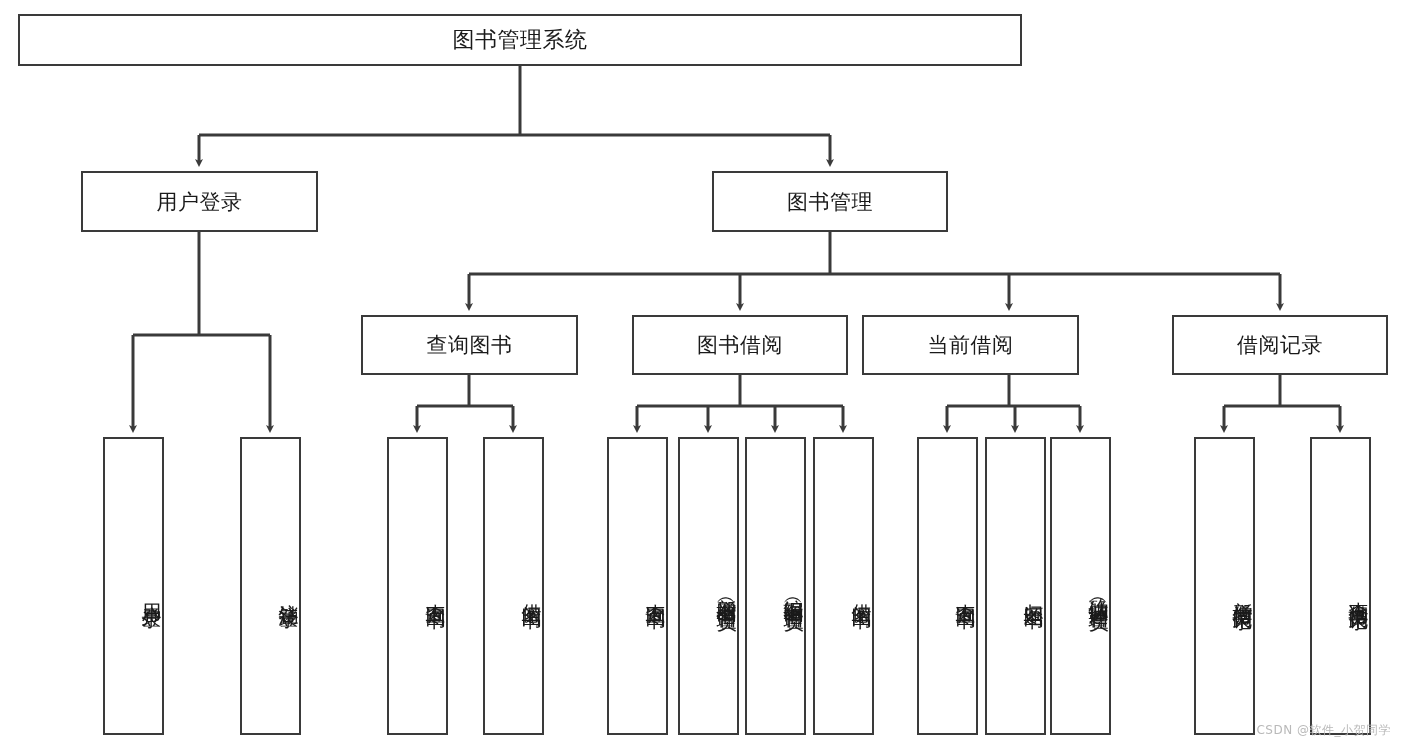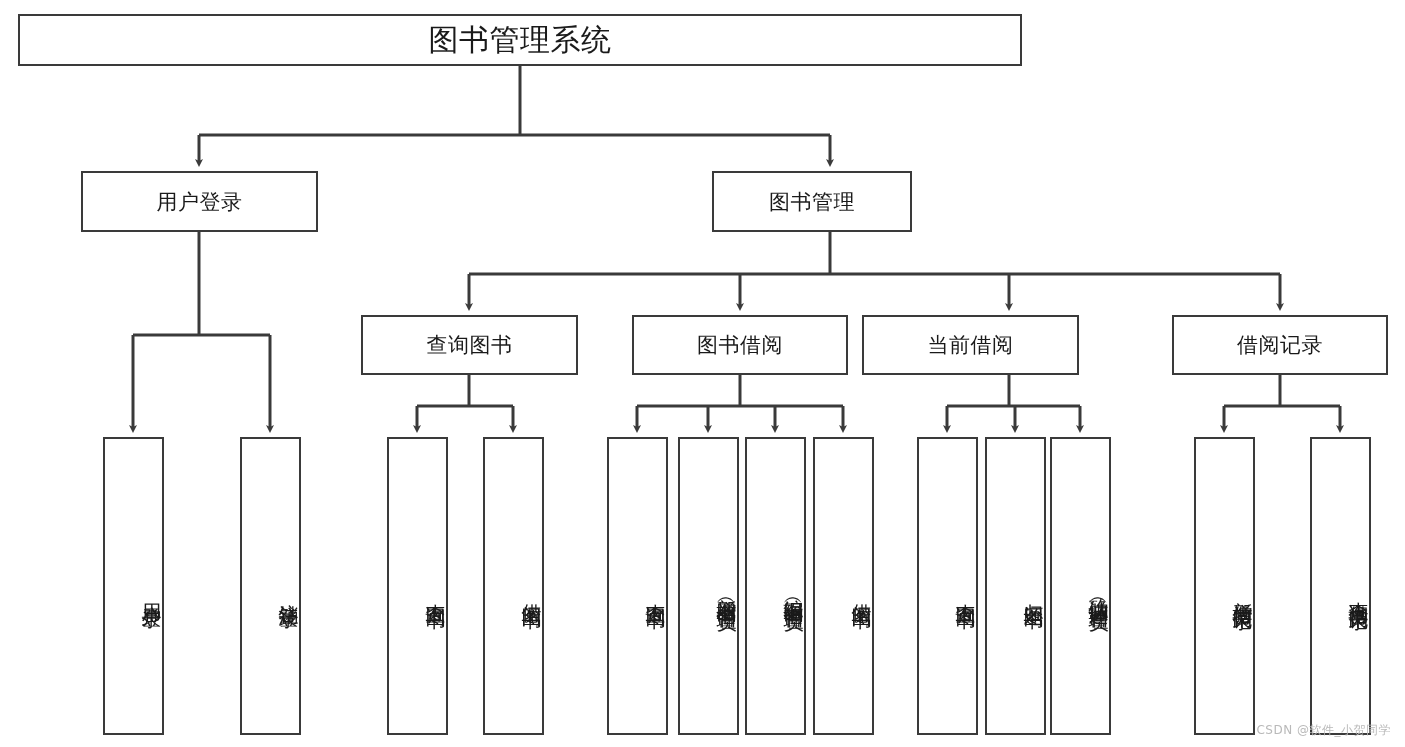--- a/index.html
+++ b/index.html
@@ -27,21 +27,21 @@
     justify-content: center;
     color: #1a1a1a;
     z-index: 2;
   }
   .node.h {
     font-size: 21px;
     letter-spacing: 0.5px;
     white-space: nowrap;
   }
   .node.root {
-    font-size: 30px;
+    font-size: 22px;
   }
   .node.v {
     writing-mode: vertical-rl;
     text-orientation: upright;
     font-size: 20px;
     letter-spacing: 2px;
     padding-top: 12px;
     align-items: flex-start;
     justify-content: center;
     line-height: 1;
@@ -126,21 +126,21 @@
     </g>
   </svg>
 
   <div class="node h root" style="left:18px; top:14px; width:1004px; height:52px;">
     <span>图书管理系统</span>
   </div>
 
   <div class="node h" style="left:81px; top:171px; width:237px; height:61px;">
     <span>用户登录</span>
   </div>
-  <div class="node h" style="left:712px; top:171px; width:200px; height:61px;">
+  <div class="node h" style="left:712px; top:171px; width:236px; height:61px;">
     <span>图书管理</span>
   </div>
 
   <div class="node h" style="left:361px; top:315px; width:217px; height:60px;">
     <span>查询图书</span>
   </div>
   <div class="node h" style="left:632px; top:315px; width:216px; height:60px;">
     <span>图书借阅</span>
   </div>
   <div class="node h" style="left:862px; top:315px; width:217px; height:60px;">

